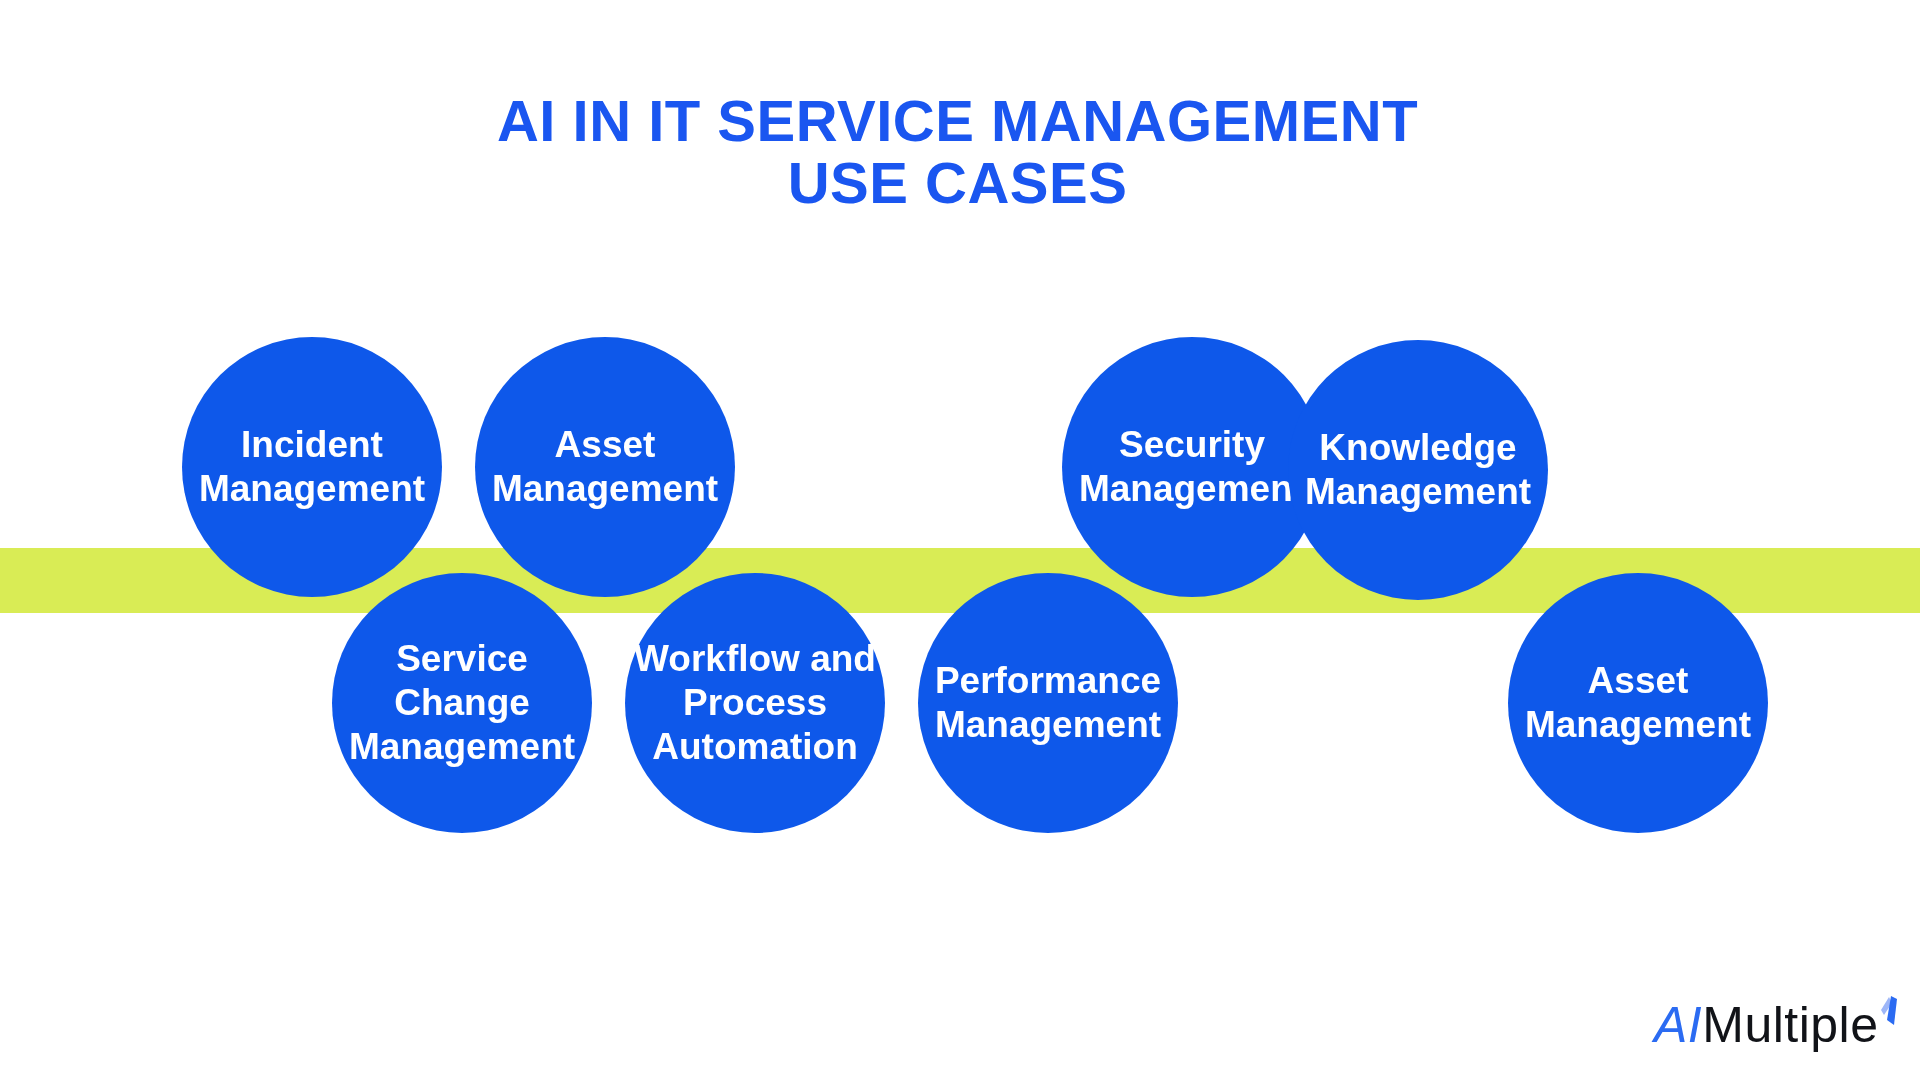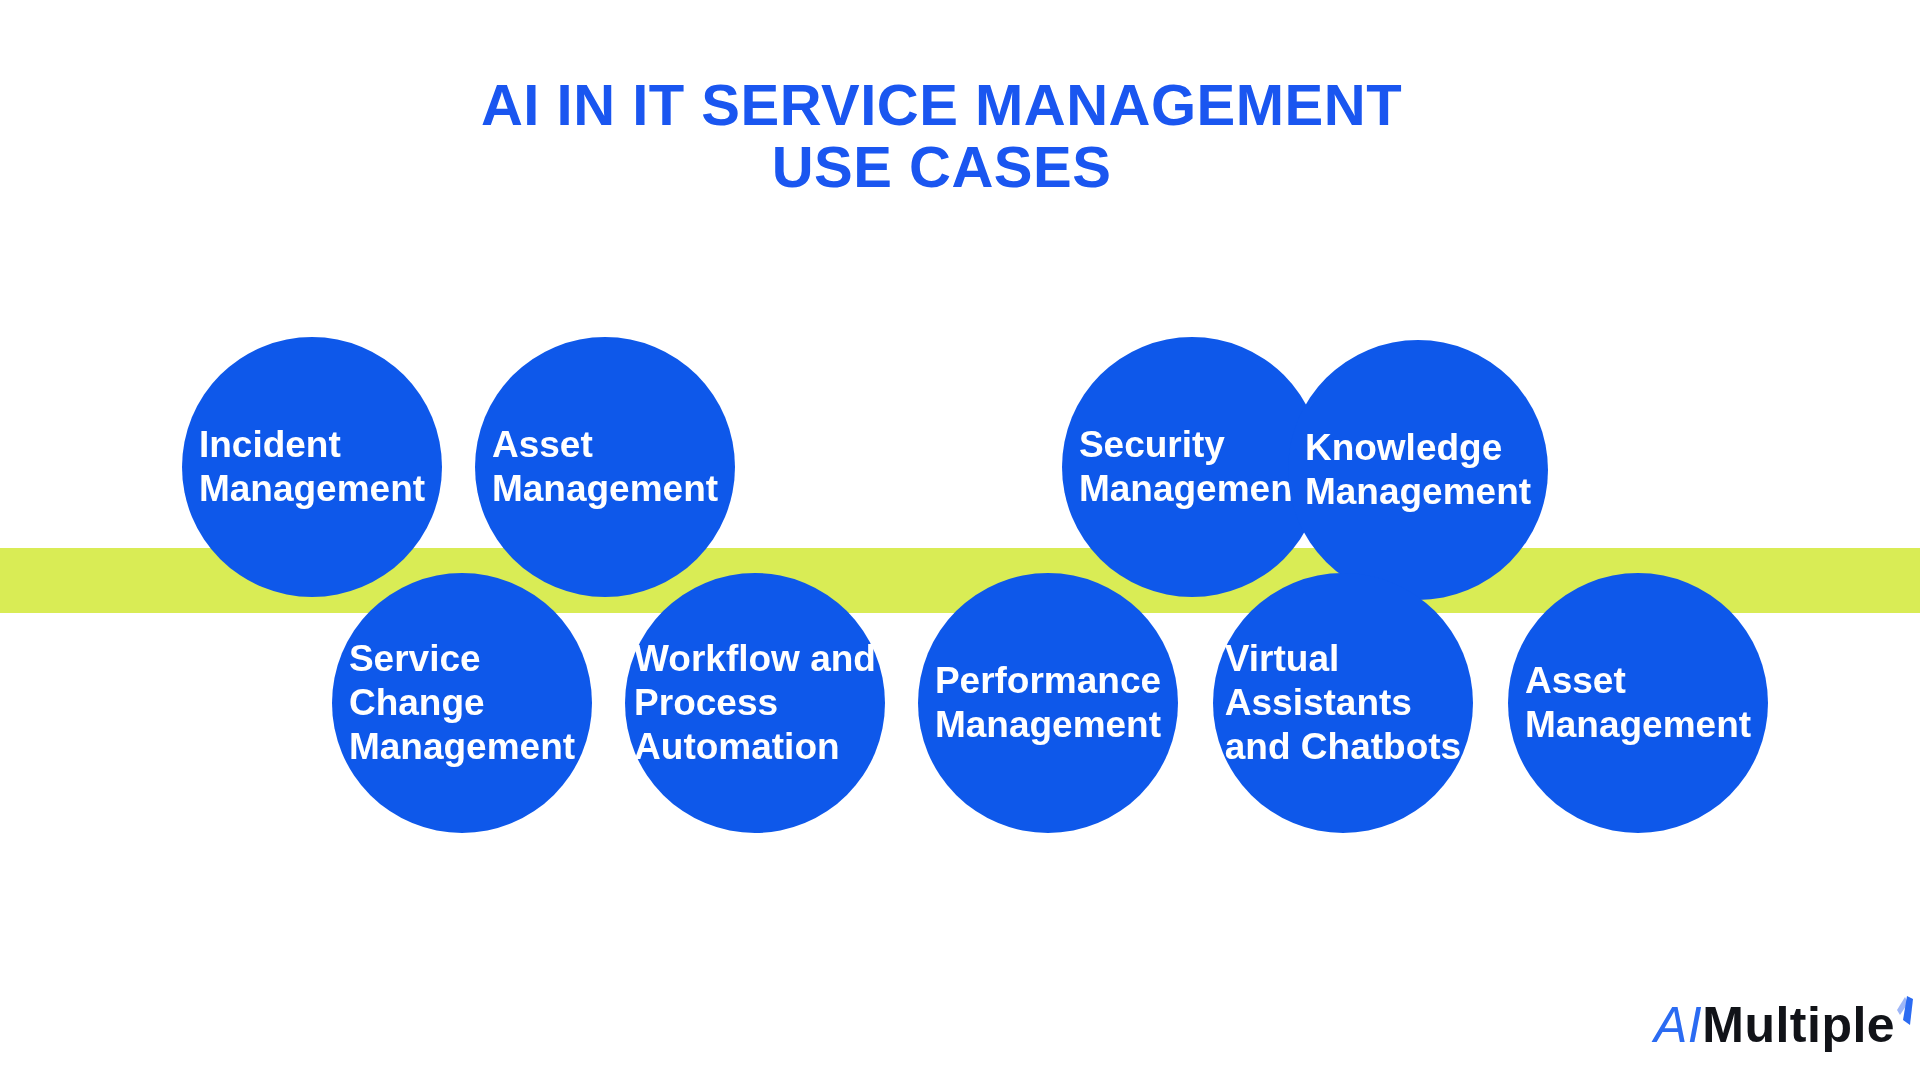--- a/index.html
+++ b/index.html
@@ -17,21 +17,21 @@
     position: relative;
     width: 1920px;
     height: 1080px;
     background: #ffffff;
   }
   .title {
     position: absolute;
     left: 0;
     top: 74px;
     width: 1883px;
-    margin: 0;
+    margin: 16px;
     text-align: center;
     font-size: 58px;
     line-height: 62px;
     font-weight: 700;
     letter-spacing: 0.5px;
     color: var(--title-blue, #1A56F0);
     white-space: pre-line;
     z-index: 3;
   }
   .band {
@@ -45,21 +45,21 @@
   }
   .bubble {
     position: absolute;
     width: 260px;
     height: 260px;
     border-radius: 50%;
     background: var(--circle-blue, #0E58EA);
     display: flex;
     align-items: center;
     justify-content: center;
-    text-align: left;
+    text-align: center;
     z-index: 2;
   }
   .bubble .bubble-label {
     color: var(--text-white, #ffffff);
     font-weight: 700;
     font-size: 37px;
     line-height: 44px;
     white-space: pre-line;
   }
   
@@ -81,21 +81,21 @@
     top: 1000px;
     display: flex;
     align-items: flex-start;
     z-index: 3;
     font-size: 50px;
     line-height: 50px;
     font-weight: 400;
     letter-spacing: 0.5px;
   }
   .logo .logo-ai   { color: var(--logo-blue, #2B6BF2); font-style: italic; }
-  .logo .logo-rest { color: var(--logo-dark, #111318); font-weight: bold; }
+  .logo .logo-rest { color: var(--logo-dark, #111318); }
   .logo .bolt {
     width: 22px;
     height: 30px;
     margin-left: 2px;
     margin-top: -5px;
   }
 </style>
 </head>
 <body>
 
@@ -129,25 +129,20 @@
   </div>
   <div class="bubble b6">
     <span class="bubble-label">Workflow and
 Process
 Automation</span>
   </div>
   <div class="bubble b7">
     <span class="bubble-label">Performance
 Management</span>
   </div>
-  <div class="bubble b8">
-    <span class="bubble-label">Virtual
-Assistants
-and Chatbots</span>
-  </div>
   <div class="bubble b9">
     <span class="bubble-label">Asset
 Management</span>
   </div>
 
   <div class="logo">
     <span class="logo-ai">AI</span>
     <span class="logo-rest">Multiple</span>
     <svg class="bolt" viewBox="0 0 22 30" aria-hidden="true">
       <polygon points="0,15 8,2 11,8 3,20" fill="var(--bolt-light, #9DB6F8)"></polygon>

